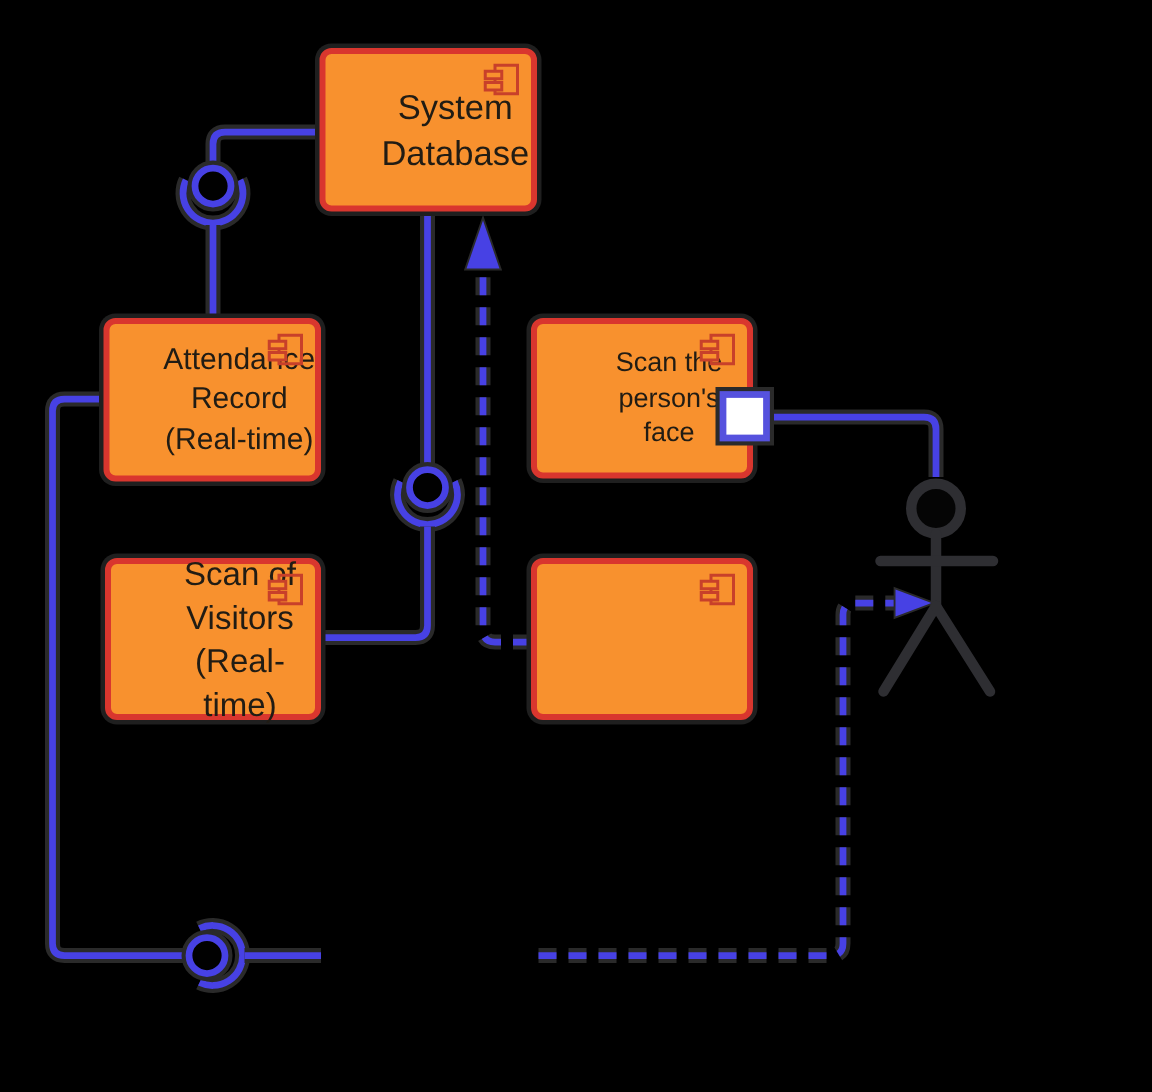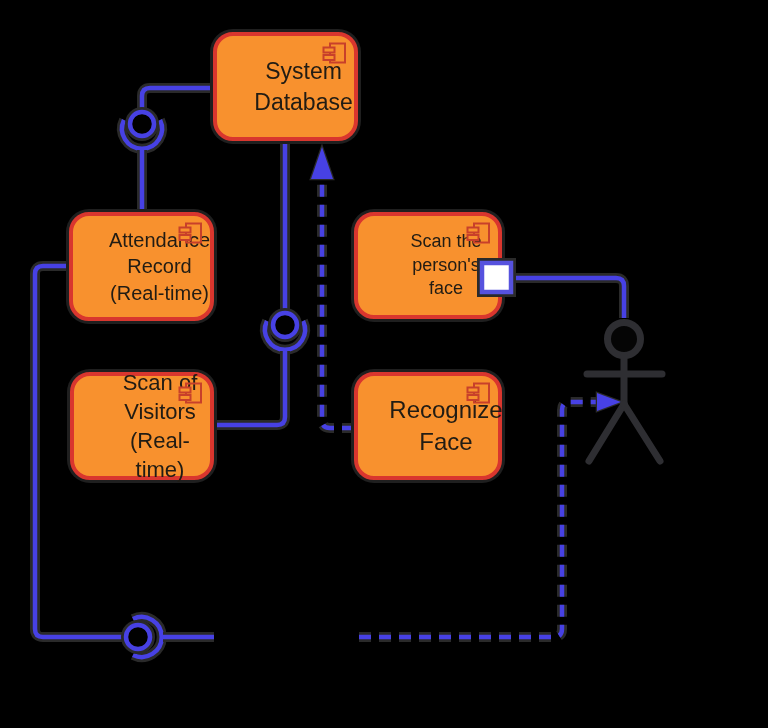--- a/index.html
+++ b/index.html
@@ -25,21 +25,21 @@
   .actor-head{fill:#050505;}
 
   .port-halo{fill:none;stroke:var(--halo,#2a2a2a);stroke-width:5;}
   .port-rect{fill:var(--port-fill,#fff);stroke:var(--port-border,#5652DE);stroke-width:4.5;}
 
   
   .comp{
     position:absolute;z-index:2;box-sizing:border-box;
     background:var(--box-fill,#F8912E);
     border:4px solid var(--box-border,#D9362E);
-    border-radius:20px;
+    border-radius:8px;
     box-shadow:0 0 0 3px #1f1f1f;
     display:flex;align-items:center;justify-content:center;
     text-align:center;color:var(--box-text,#211c14);
     line-height:1.32;
     padding-left:36px;
   }
   .clabel{pointer-events:none;}
   .cicon{position:absolute;top:5px;right:5px;width:27px;height:25px;}
   .cicon rect{fill:none;stroke:var(--icon,#C8402A);stroke-width:2;}
   .cicon .tab{fill:var(--box-fill,#F8912E);}
@@ -153,21 +153,20 @@
     </svg>
     <div class="clabel">Scan the person's face</div>
   </div>
 
   <div class="comp" id="c-rf">
     <svg class="cicon" viewBox="0 0 27 25">
       <rect x="8" y="2.5" width="15" height="19"></rect>
       <rect class="tab" x="1.5" y="6.5" width="11" height="5"></rect>
       <rect class="tab" x="1.5" y="14" width="11" height="5"></rect>
     </svg>
-    <div class="clabel">Recognize Face</div>
   </div>
 
 
   <svg id="toplayer" class="layer" viewBox="0 0 768 728">
     <g>
       <rect class="port-halo" x="479.5" y="260.5" width="34" height="34"></rect>
       <rect class="port-rect" x="482" y="263" width="29" height="29"></rect>
     </g>
   </svg>
 

